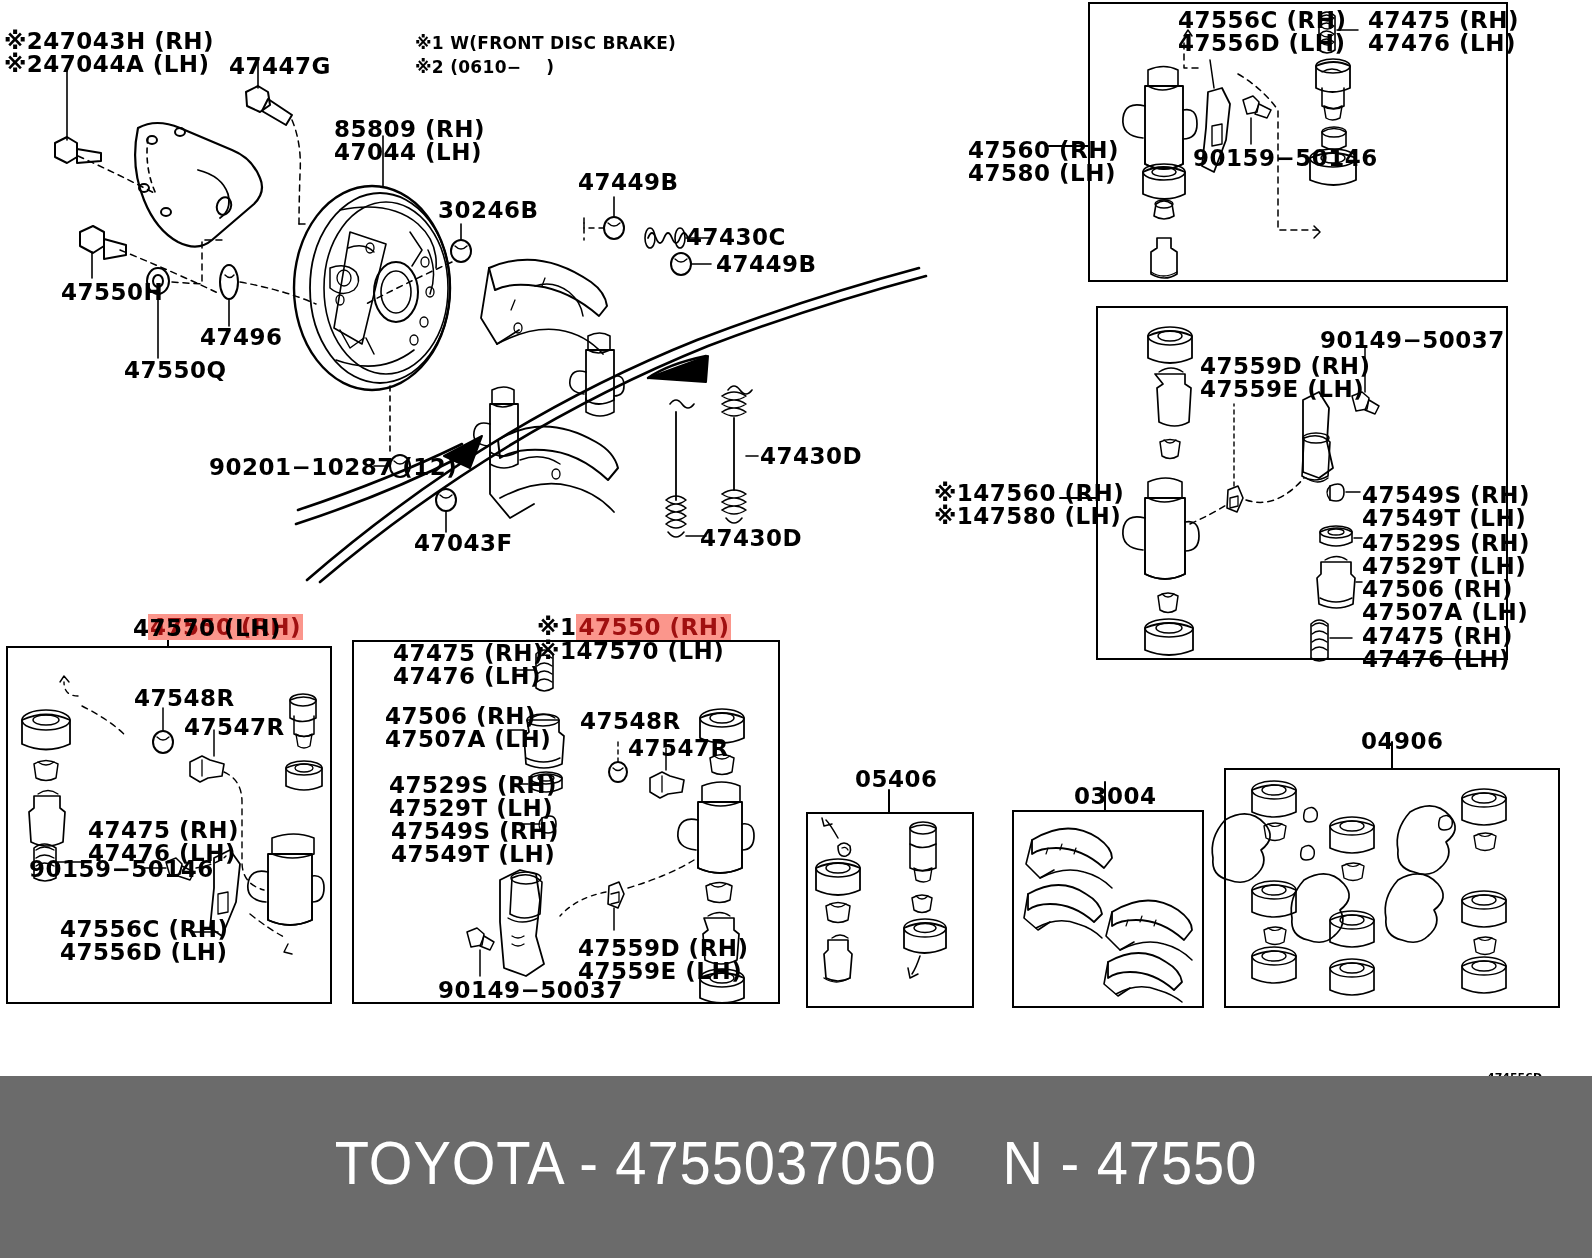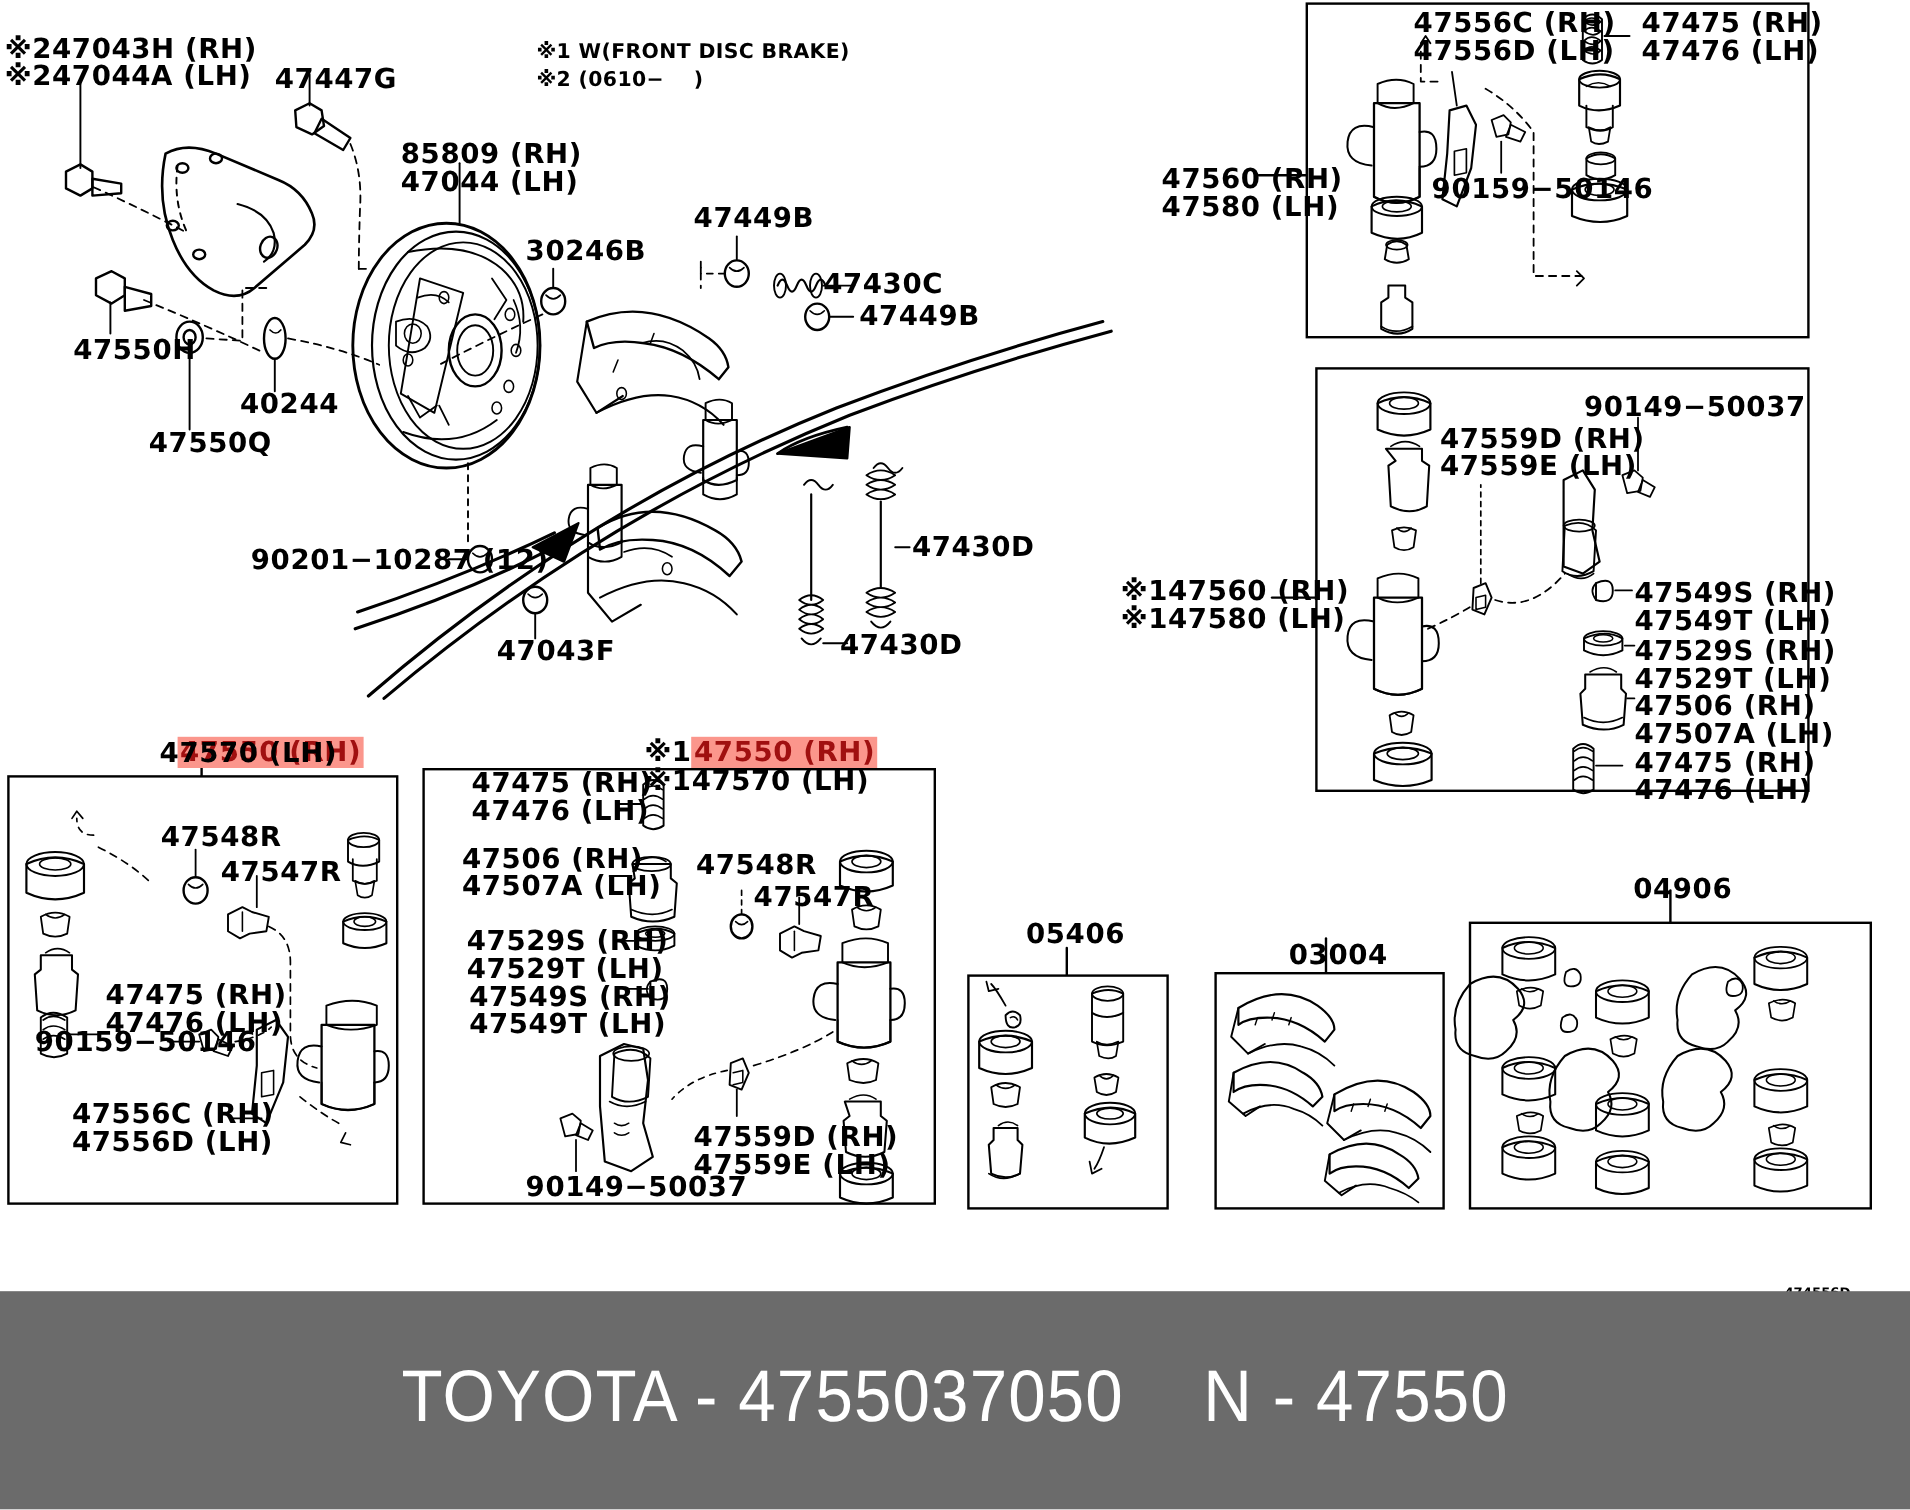--- a/index.html
+++ b/index.html
@@ -20,21 +20,21 @@
   .lbl {
     position: absolute;
     font-family: "DejaVu Sans", sans-serif;
     font-weight: bold;
     font-size: 23px;
     line-height: 23px;
     color: #000;
     white-space: pre;
     letter-spacing: 0.5px;
   }
-  .lbl.note { font-size: 17px; line-height: 24px; letter-spacing: 0.3px; margin-left: 32px; }
+  .lbl.note { font-size: 17px; line-height: 24px; letter-spacing: 0.3px; }
   .lbl.tiny { font-size: 11px; font-weight: bold; letter-spacing: 0px; }
   .hl {
     background: #fb968c;
     color: #a01010;
     padding: 0 2px;
     margin-top: 40px;
   }
   .panel {
     position: absolute;
     border: 2.5px solid #000;
@@ -511,21 +511,21 @@
 <div class="lbl" style="left:4px;   top:30px;">※247043H (RH)
 ※247044A (LH)</div>
 <div class="lbl" style="left:229px; top:55px;">47447G</div>
 <div class="lbl" style="left:334px; top:118px;">85809 (RH)
 47044 (LH)</div>
 <div class="lbl" style="left:578px; top:171px;">47449B</div>
 <div class="lbl" style="left:438px; top:199px;">30246B</div>
 <div class="lbl" style="left:686px; top:226px;">47430C</div>
 <div class="lbl" style="left:716px; top:253px;">47449B</div>
 <div class="lbl" style="left:61px;  top:281px;">47550H</div>
-<div class="lbl" style="left:200px; top:326px;">40244</div>
+<div class="lbl" style="left:200px; top:326px;">47496</div>
 <div class="lbl" style="left:124px; top:359px;">47550Q</div>
 <div class="lbl" style="left:760px; top:445px;">47430D</div>
 <div class="lbl" style="left:700px; top:527px;">47430D</div>
 <div class="lbl" style="left:209px; top:456px;">90201−10287 (12)</div>
 <div class="lbl" style="left:414px; top:532px;">47043F</div>
 
 <div class="lbl" style="left:968px;  top:139px;">47560 (RH)
 47580 (LH)</div>
 <div class="lbl" style="left:1178px; top:9px;">47556C (RH)
 47556D (LH)</div>

